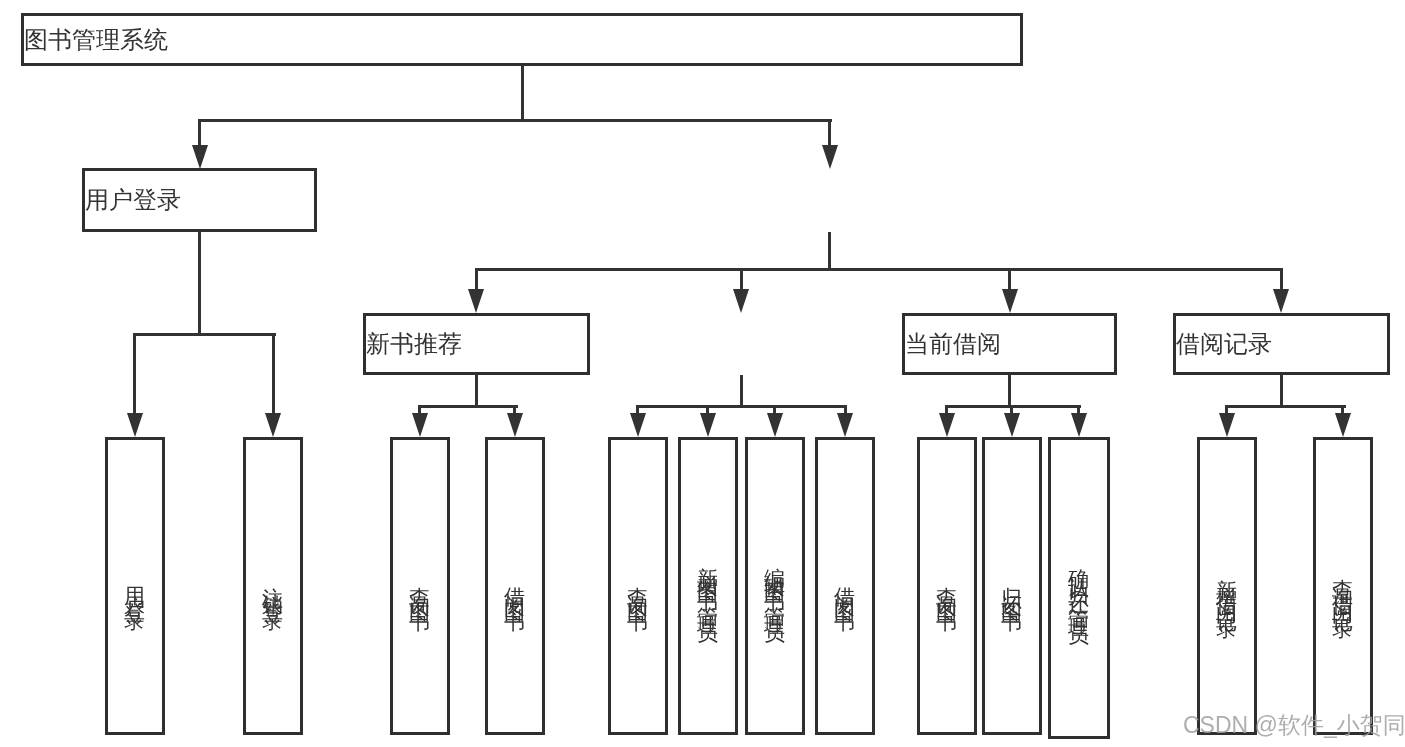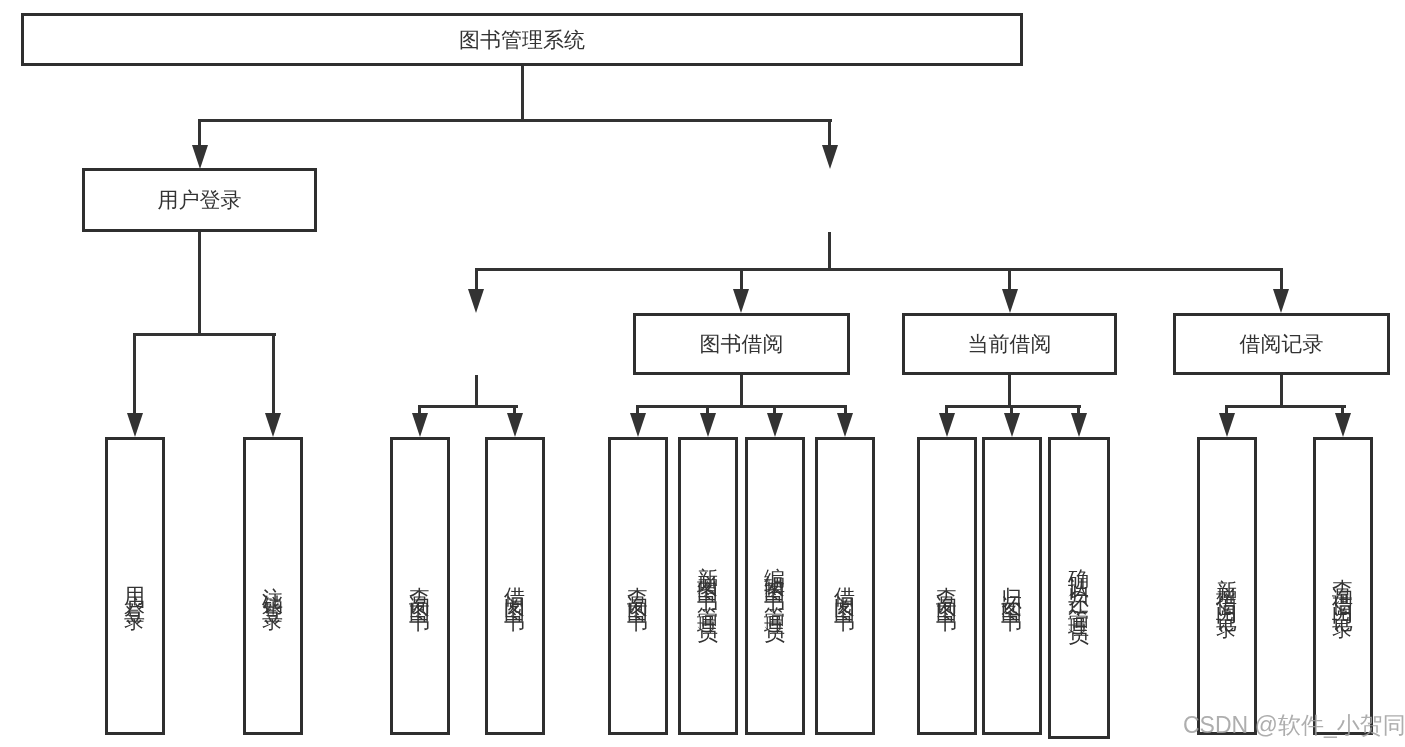--- a/index.html
+++ b/index.html
@@ -10,22 +10,22 @@
     --bg:#ffffff;
   }
   html,body{margin:0;padding:0;background:var(--bg);}
   .stage{
     position:relative;width:1405px;height:747px;background:var(--bg);
     font-family:"Liberation Sans","DejaVu Sans",sans-serif;color:var(--text);
     overflow:hidden;
   }
   .box{
     position:absolute;border:3px solid var(--border);background:#ffffff;
-    display:flex;align-items:center;justify-content:center;
-    font-size:21px;color:var(--text);box-sizing:border-box;white-space:nowrap;
+    display:flex;align-items:center;justify-content:flex-start;
+    font-size:24px;color:var(--text);box-sizing:border-box;white-space:nowrap;
   }
   .vbox{
     position:absolute;border:3px solid var(--border);background:#ffffff;
     display:flex;align-items:center;justify-content:center;box-sizing:border-box;
   }
   .vbox span{
     writing-mode:vertical-rl;text-orientation:mixed;
     font-size:21px;letter-spacing:8px;color:var(--text);line-height:1;
   }
   .ln{position:absolute;background:var(--line);}
@@ -45,22 +45,22 @@
 <div class="stage">
 
   <div class="box" style="left:21px;top:13px;width:1002px;height:53px;">
     <span>图书管理系统</span>
   </div>
 
   <div class="box" style="left:82px;top:168px;width:235px;height:64px;">
     <span>用户登录</span>
   </div>
 
-  <div class="box" style="left:633px;top:313px;width:217px;height:62px;">
-    <span>图书借阅</span>
+  <div class="box" style="left:363px;top:313px;width:227px;height:62px;">
+    <span>新书推荐</span>
   </div>
   <div class="box" style="left:902px;top:313px;width:215px;height:62px;">
     <span>当前借阅</span>
   </div>
   <div class="box" style="left:1173px;top:313px;width:217px;height:62px;">
     <span>借阅记录</span>
   </div>
 
   <div class="vbox" style="left:105px;top:437px;width:60px;height:298px;">
     <span>用户登录</span>

